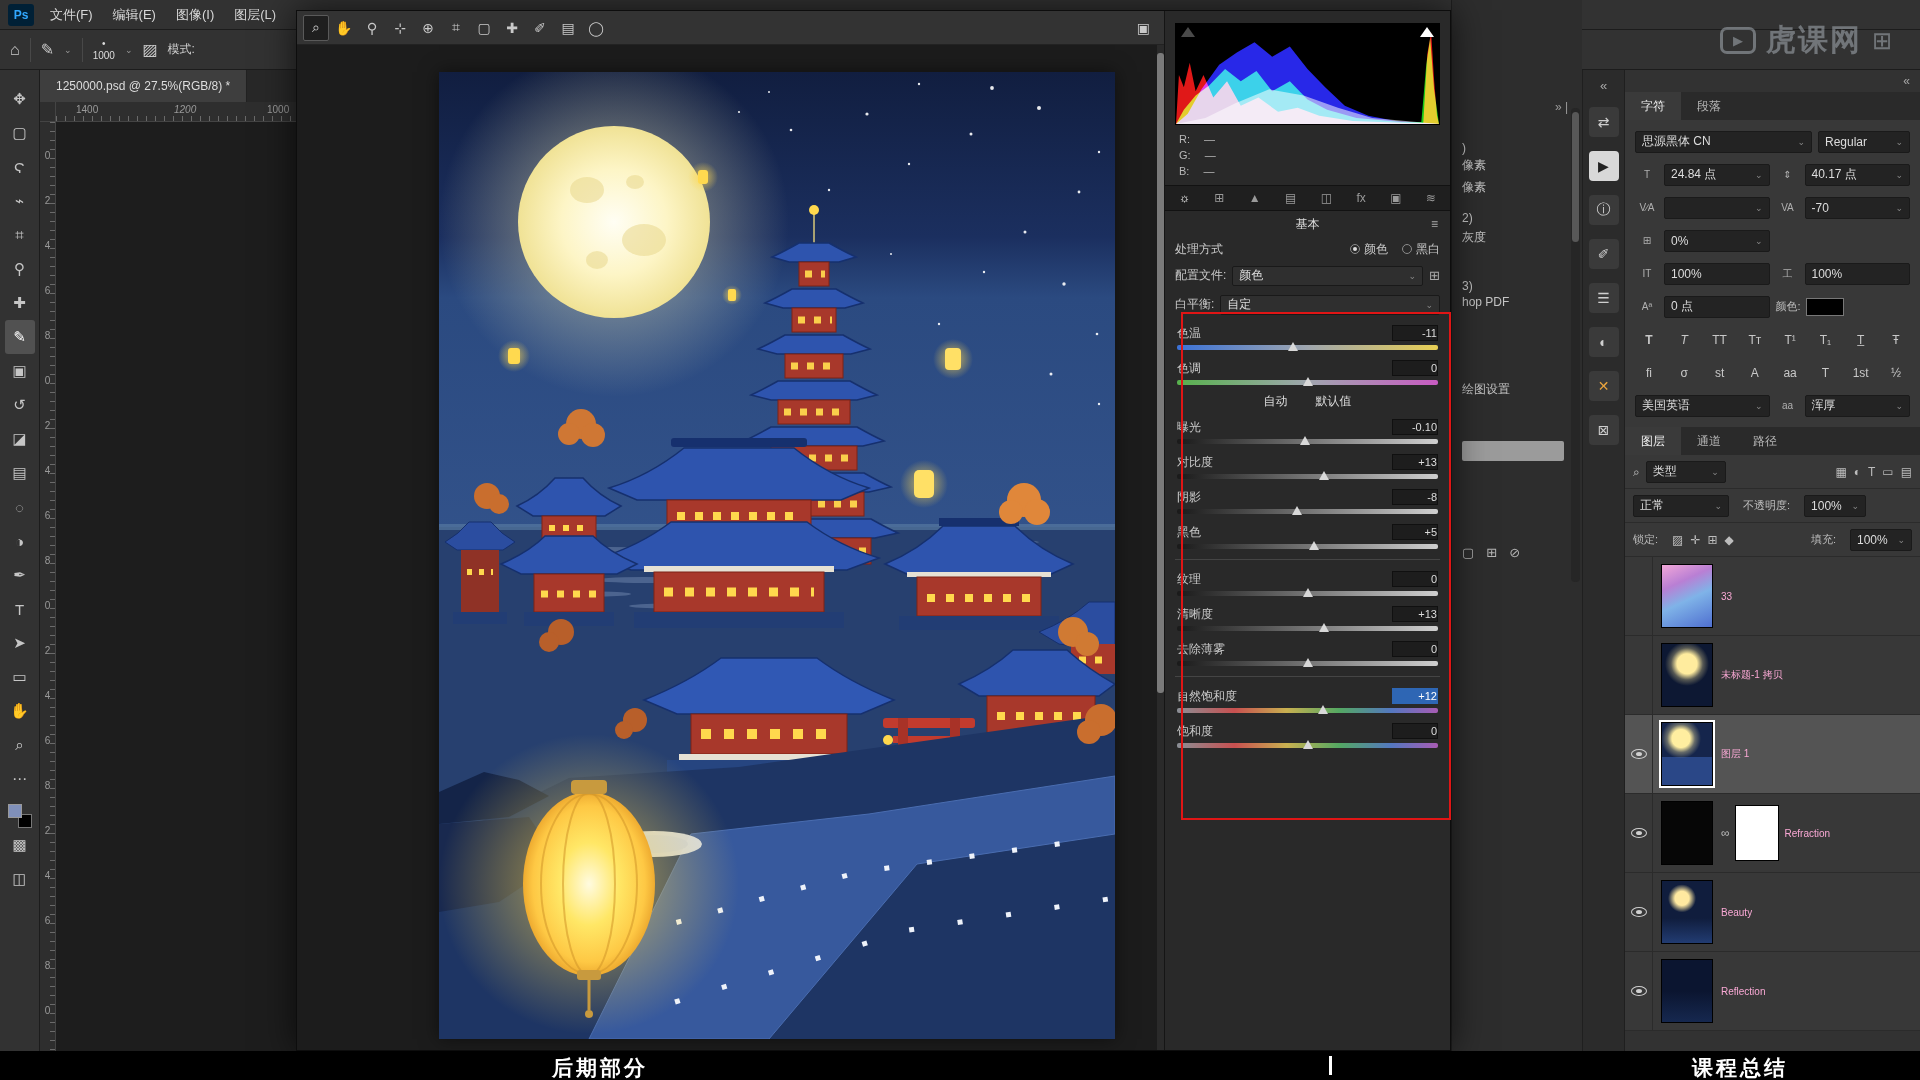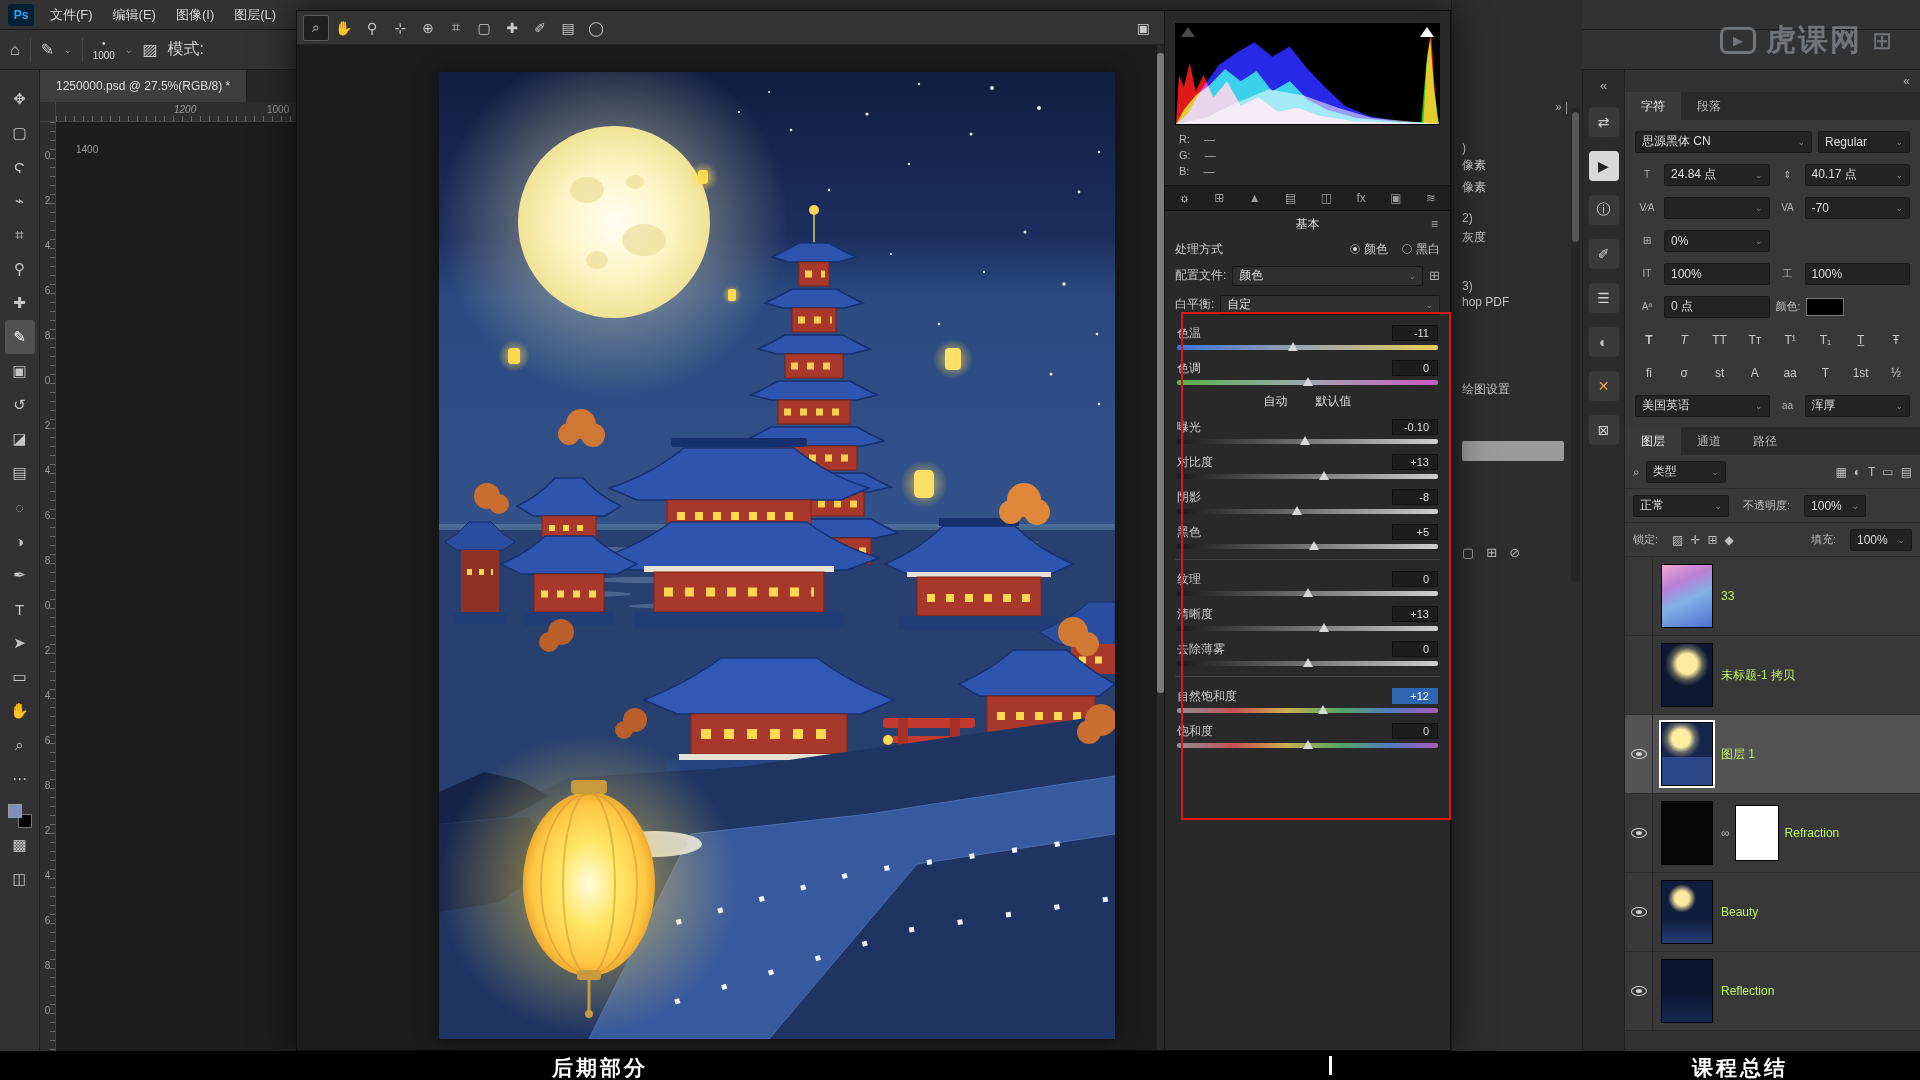--- a/index.html
+++ b/index.html
@@ -16,21 +16,21 @@
 
   
   .optionsbar{position:absolute;left:0;top:30px;width:100%;height:40px;background:#323232;
               border-bottom:1px solid #1c1c1c;display:flex;align-items:center;gap:10px;padding-left:10px;z-index:1}
   .ob-icon{font-size:16px;color:#c9c9c9}
   .ob-sep{width:1px;height:24px;background:#484848}
   .brush-preview{display:flex;flex-direction:column;align-items:center;line-height:1}
   .brush-dot{font-size:10px;color:#ddd}
   .brush-size{font-size:10px;color:#ddd;margin-top:2px}
   .ob-caret{color:#999;font-size:9px}
-  .mode-label{color:#ccc;font-size:16px}
+  .mode-label{color:#ccc;font-size:12px}
 
   
   .tools{position:absolute;left:0;top:70px;width:40px;height:1010px;background:#323232;
          border-right:1px solid #1c1c1c;display:flex;flex-direction:column;align-items:center;padding-top:12px;z-index:1}
   .tool{width:30px;height:34px;display:flex;align-items:center;justify-content:center;color:#c6c6c6;font-size:15px;flex:0 0 auto}
   .tool.selected{background:#515151;border-radius:3px;color:#fff}
   .swatches{position:relative;width:24px;height:24px;margin-top:8px;flex:0 0 auto}
   .swatch-bg{position:absolute;right:0;bottom:0;width:14px;height:14px;border:1px solid #777;background:var(--background_swatch,#000)}
   .swatch-fg{position:absolute;left:0;top:0;width:14px;height:14px;border:1px solid #999;background:var(--foreground_swatch,#8090ba)}
 
@@ -108,21 +108,21 @@
                      linear-gradient(to bottom,#15254c 0 55%,#2a4787 55% 100%)}
   .thumb-refraction{background:#060606}
   .thumb-reflection{background:linear-gradient(to bottom,#0b1530 0 50%,#16284f 100%)}
   .thumb-beauty{background-color:#101d3d;
     background-image:radial-gradient(circle at 40% 28%,#ffe9a0 0 7px,transparent 14px),
                      linear-gradient(to bottom,#101d3d 0 60%,#223c72 100%)}
   .masklink{display:none;align-items:center;gap:5px;margin-right:6px}
   .masklink.on{display:flex}
   .chain{color:#bbb;font-size:12px}
   .maskthumb{width:44px;height:56px;background:#fff;border:1px solid #000}
-  .layer-name{font-size:12px;color:#bef264;white-space:nowrap;overflow:hidden}
+  .layer-name{font-size:10px;color:#f9a8d4;white-space:nowrap;overflow:hidden}
 
   
   .crdialog{position:absolute;left:296px;top:10px;width:1155px;height:1041px;background:#1c1c1c;
             border:1px solid #0d0d0d;box-shadow:0 0 34px rgba(0,0,0,.65);z-index:5}
   .cr-toolbar{position:absolute;left:0;top:0;width:867px;height:34px;background:#333;border-bottom:1px solid #222;
               display:flex;align-items:center;gap:2px;padding:0 6px}
   .cr-tool{width:26px;height:26px;display:flex;align-items:center;justify-content:center;color:#c9c9c9;font-size:14px;border:1px solid transparent;border-radius:2px}
   .cr-tool.selected{background:#1f1f1f;border-color:#5a5a5a}
   .cr-panel-toggle{margin-left:auto;color:#c9c9c9;font-size:14px;padding-right:8px}
   .cr-preview{position:absolute;left:0;top:34px;width:860px;bottom:0;background:#1c1c1c}
@@ -150,21 +150,21 @@
   .radio-wrap{display:flex;align-items:center;gap:4px}
   .radio{width:10px;height:10px;border:1px solid #8b8b8b;border-radius:50%;position:relative}
   .radio.sel::after{content:"";position:absolute;inset:2px;background:#ddd;border-radius:50%}
   .dd{background:#2f2f2f;border:1px solid #191919;border-radius:2px;height:20px;display:flex;align-items:center;
       padding:0 6px;color:#ddd;gap:10px;min-width:70px}
   .dd::after{content:"⌄";margin-left:auto;color:#888;font-size:9px}
   .grid-ic{color:#aaa;font-size:13px;margin-left:auto}
   .cr-slider{padding:6px 2px 4px}
   .s-top{display:flex;justify-content:space-between;align-items:center;height:16px;font-size:12px;color:#c9c9c9}
   .val{width:46px;height:16px;background:#1d1d1d;border:1px solid #101010;color:#ddd;font-size:11px;
-       text-align:right;padding:0 8px;line-height:14px}
+       text-align:right;padding:0 0;line-height:14px}
   .val.hl{background:var(--highlight_blue,#2e66b4);border-color:var(--highlight_blue,#2e66b4);color:#fff}
   .track{position:relative;height:5px;margin-top:4px;border-radius:2px;background:linear-gradient(to right,#1a1a1a,#cfcfcf)}
   .track-temp{background:linear-gradient(to right,#3b72d8,#9fa6ae,#e8cf54)}
   .track-tint{background:linear-gradient(to right,#57b14c,#9fa6ae,#c85bc2)}
   .track-gray{background:linear-gradient(to right,#1a1a1a,#cfcfcf)}
   .track-sat{background:linear-gradient(to right,#8a8f96,#c85050 22%,#c8b050 42%,#54a862 62%,#5478c0 82%,#a85cb4)}
   .sthumb{position:absolute;top:-3px;width:0;height:0;transform:translateX(-50%);
           border-left:5px solid transparent;border-right:5px solid transparent;border-bottom:9px solid #d8d8d8}
   .auto-links{display:flex;justify-content:center;gap:28px;height:24px;align-items:center;color:#ddd;font-size:12px}
   .cr-divider{height:1px;background:#454545;margin:6px 0 5px}
@@ -277,21 +277,21 @@
 
   <div class="docarea">
     <div class="tabbar">
       <div class="doctab">1250000.psd @ 27.5%(RGB/8) *</div>
     </div>
     <div class="ruler-corner"></div>
     <div class="hruler">
       <div class="ticks"></div>
       <div style="display:contents">
         
-      <span class="hnum" style="left: 20px; margin-top: 40px;">1400</span><span class="hnum" style="left: 118px; font-style: italic;">1200</span><span class="hnum" style="left: 211px;">1000</span><span class="hnum" style="left: 297px;">80</span></div>
+      <span class="hnum" style="left: 20px;">1400</span><span class="hnum" style="left: 118px; font-style: italic;">1200</span><span class="hnum" style="left: 211px;">1000</span><span class="hnum" style="left: 297px;">80</span></div>
     </div>
     <div class="vruler">
       <div class="vticks"></div>
       <div style="display:contents">
         
       <span class="vnum">0</span><span class="vnum">2</span><span class="vnum">4</span><span class="vnum">6</span><span class="vnum">8</span><span class="vnum">0</span><span class="vnum">2</span><span class="vnum">4</span><span class="vnum">6</span><span class="vnum">8</span><span class="vnum">0</span><span class="vnum">2</span><span class="vnum">4</span><span class="vnum">6</span><span class="vnum">8</span><span class="vnum">2</span><span class="vnum">4</span><span class="vnum">6</span><span class="vnum">8</span><span class="vnum">0</span></div>
     </div>
   </div>
 
   <div class="fragpanel">

